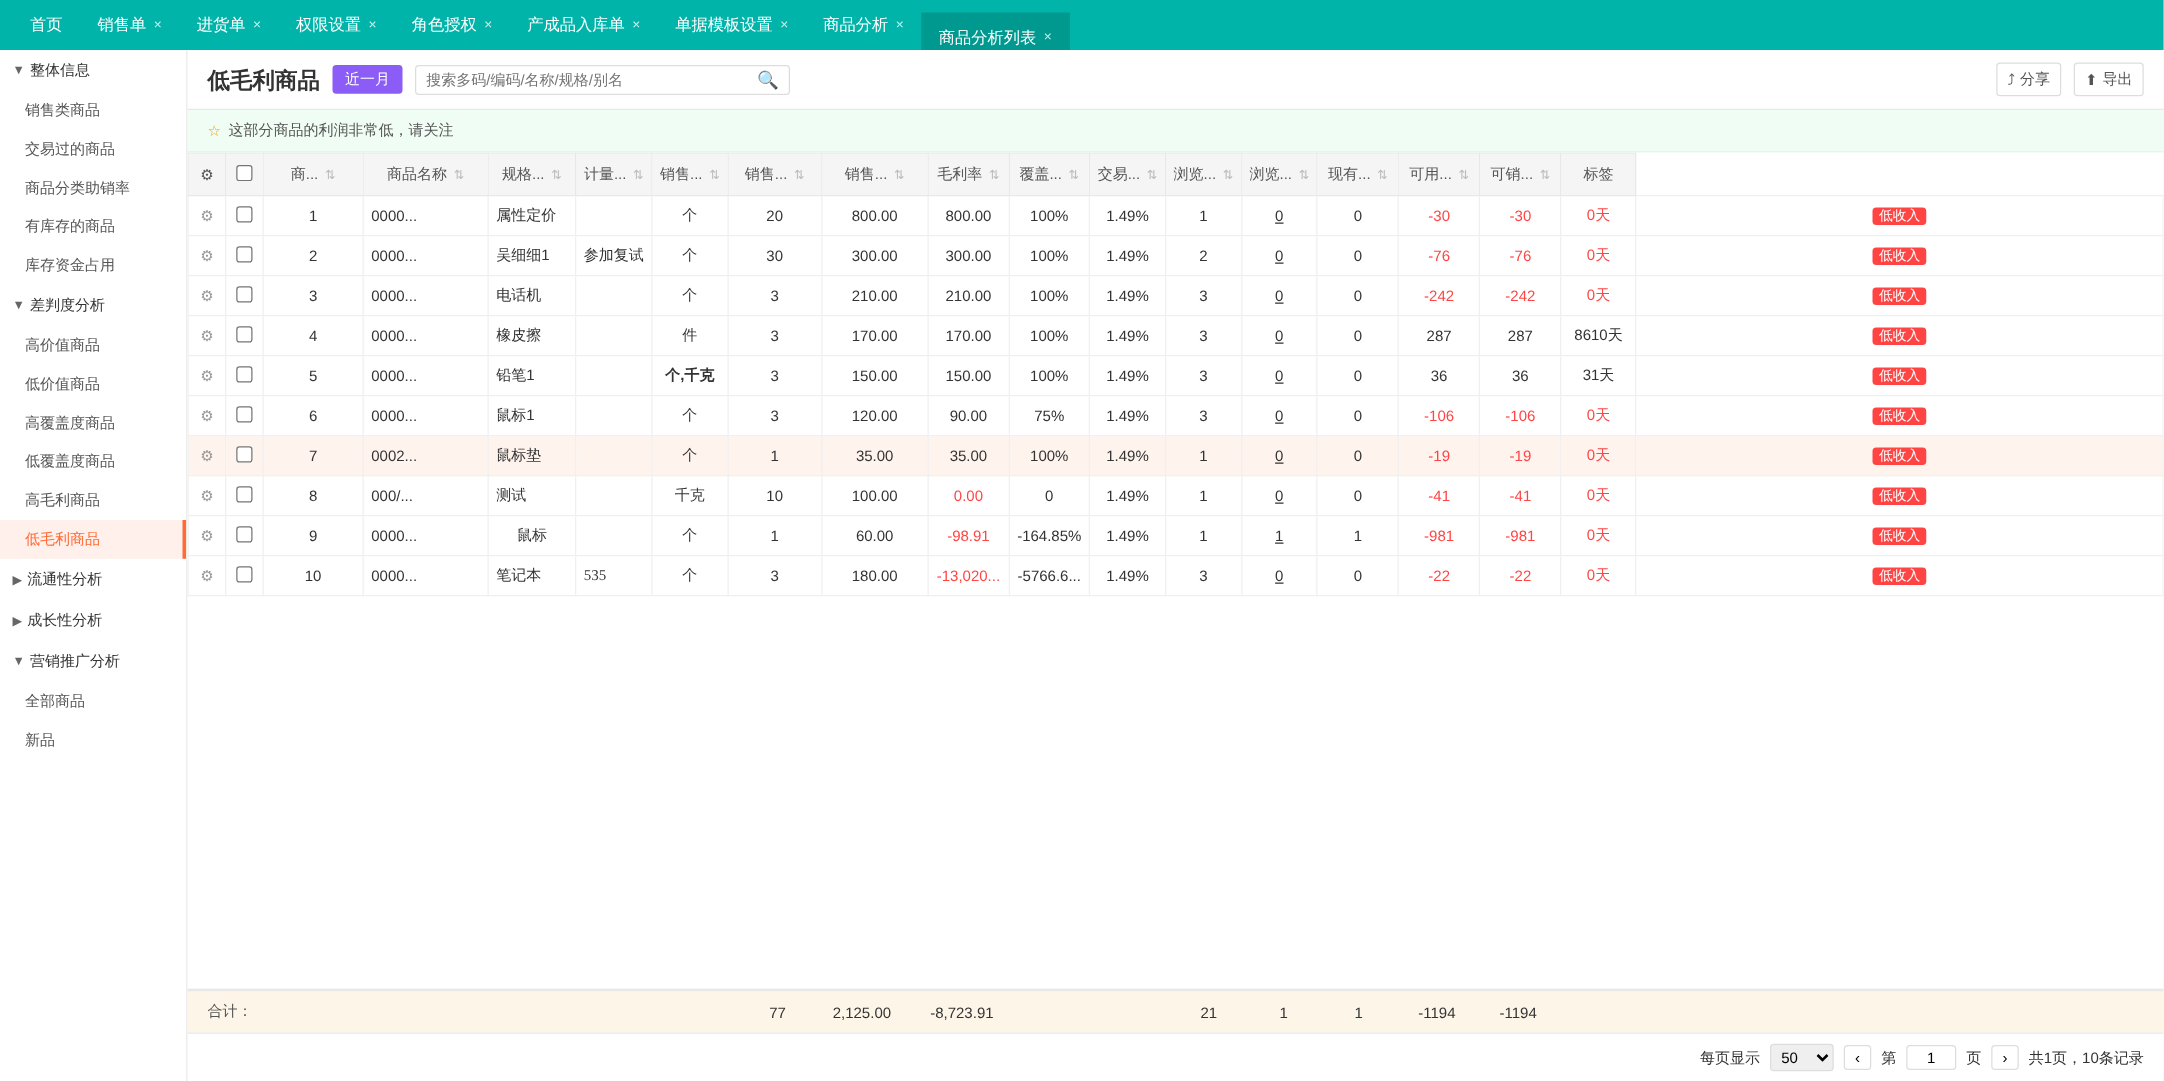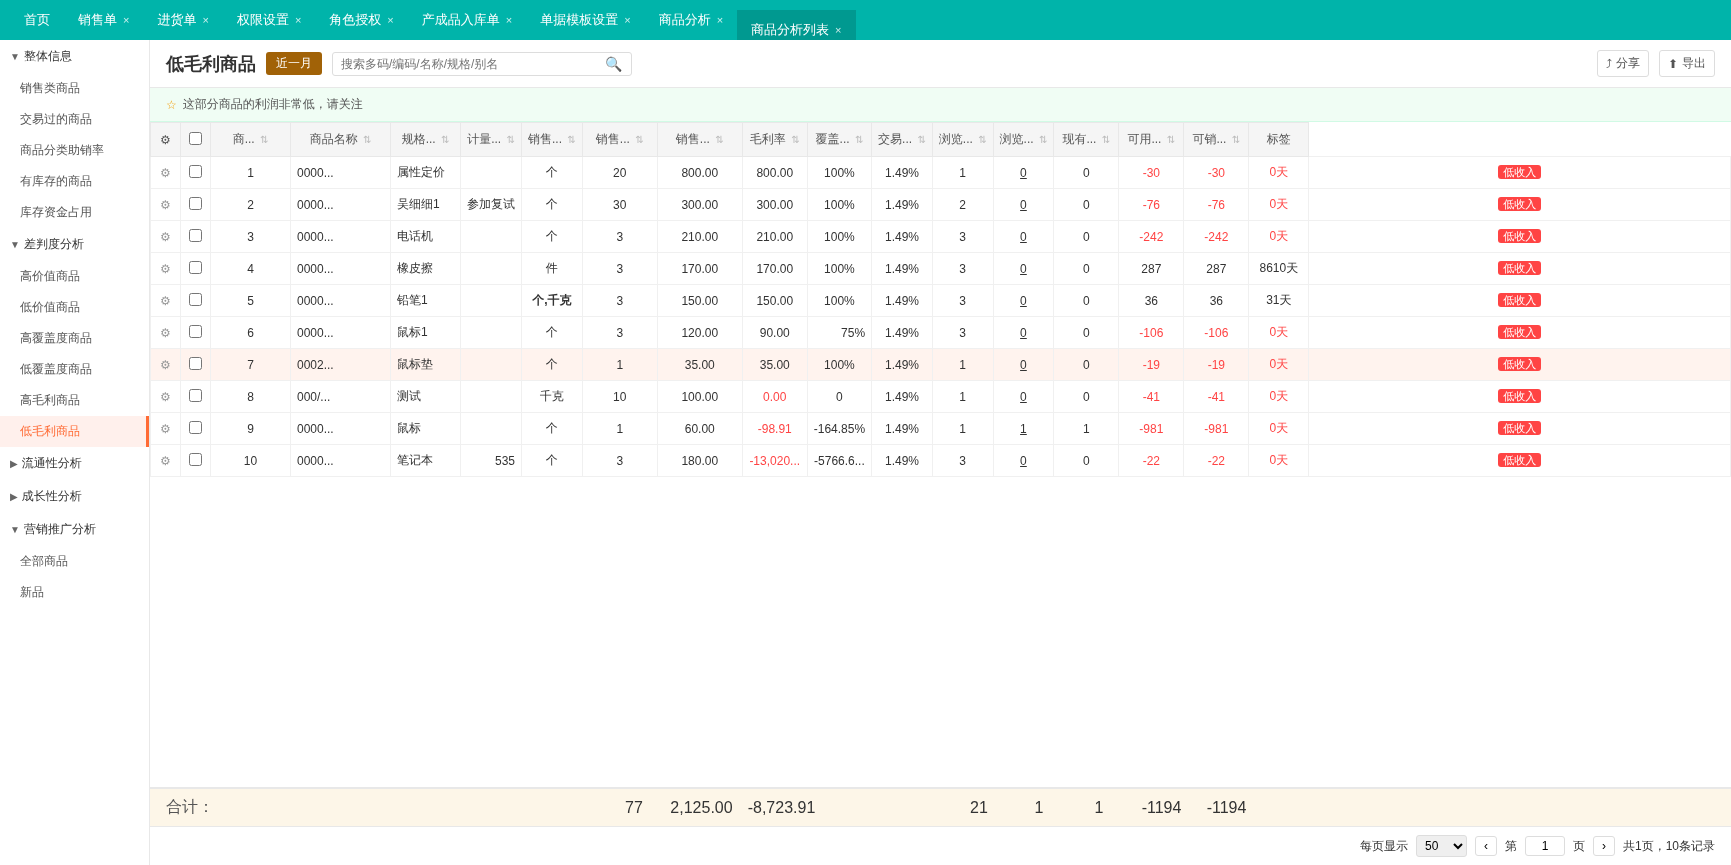--- a/index.html
+++ b/index.html
@@ -21,21 +21,21 @@
     .sidebar-group-title .arrow { margin-right: 4px; font-size: 10px; color: #666; }
     .sidebar-item { padding: 7px 10px 7px 20px; color: #555; cursor: pointer; font-size: 12px; }
     .sidebar-item.active { background: #fff0ec; color: #ff6b35; border-right: 3px solid #ff6b35; }
 
     
     .content-area { flex: 1; display: flex; flex-direction: column; overflow: hidden; background: #f5f5f5; }
 
     
     .content-header { background: #fff; padding: 10px 16px; display: flex; align-items: center; border-bottom: 1px solid #e8e8e8; }
     .page-title { font-size: 18px; font-weight: bold; color: #333; margin-right: 10px; }
-    .filter-btn { background: #a16207; color: #fff; border: none; border-radius: 3px; padding: 3px 10px; font-size: 12px; cursor: pointer; margin-right: 10px; }
+    .filter-btn { background: #8b5cf6; color: #fff; border: none; border-radius: 3px; padding: 3px 10px; font-size: 12px; cursor: pointer; margin-right: 10px; }
     .search-box { display: flex; align-items: center; border: 1px solid #ddd; border-radius: 3px; padding: 3px 8px; flex: 1; max-width: 300px; background: #fff; }
     .search-box input { border: none; outline: none; font-size: 12px; width: 100%; color: #999; }
     .search-icon { color: #999; font-size: 14px; }
     .header-actions { margin-left: auto; display: flex; gap: 10px; }
     .action-btn { display: flex; align-items: center; gap: 4px; color: #555; cursor: pointer; font-size: 12px; padding: 4px 8px; border: 1px solid #ddd; border-radius: 3px; background: #fff; }
 
     
     .notice-banner { background: #f0fdf4; border-bottom: 1px solid #d1fae5; padding: 8px 16px; color: #555; font-size: 12px; display: flex; align-items: center; gap: 6px; }
     .notice-icon { color: #f59e0b; }
 
@@ -43,21 +43,21 @@
     .table-container { flex: 1; overflow: auto; background: #fff; }
     table { width: 100%; border-collapse: collapse; font-size: 12px; }
     thead tr { background: #f5f5f5; }
     thead th { padding: 8px 6px; border: 1px solid #e8e8e8; text-align: center; color: #555; font-weight: normal; white-space: nowrap; position: sticky; top: 0; background: #f5f5f5; z-index: 1; }
     thead th .sort-icon { color: #bbb; font-size: 10px; margin-left: 2px; }
     tbody tr { background: #fff; }
     tbody tr.highlighted { background: #fff3ee; }
     tbody td { padding: 7px 6px; border: 1px solid #f0f0f0; text-align: center; white-space: nowrap; }
 
     
-    .table-footer { background: #fdf6e8; border-top: 2px solid #e8e8e8; padding: 8px 16px; display: flex; align-items: center; font-size: 16px; }
+    .table-footer { background: #fdf6e8; border-top: 2px solid #e8e8e8; padding: 8px 16px; display: flex; align-items: center; font-size: 12px; }
     .footer-label { color: #555; margin-right: 20px; }
     .footer-values { display: flex; flex: 1; }
 
     
     .pagination-bar { background: #fff; border-top: 1px solid #e8e8e8; padding: 8px 16px; display: flex; align-items: center; justify-content: flex-end; font-size: 12px; gap: 8px; }
     .page-size-select { border: 1px solid #ddd; border-radius: 3px; padding: 2px 4px; font-size: 12px; }
     .page-nav-btn { border: 1px solid #ddd; background: #fff; padding: 2px 8px; cursor: pointer; border-radius: 3px; font-size: 12px; }
     .page-input { width: 40px; border: 1px solid #ddd; border-radius: 3px; padding: 2px 4px; text-align: center; font-size: 12px; }
   </style>
 </head>
@@ -340,21 +340,21 @@
       <input type="checkbox" style="">
     </td>
     <td style="text-align:center;">6</td>
     <td style="text-align:left;">0000...</td>
     <td style="text-align:left;">鼠标1</td>
     <td style="text-align:center;"></td>
     <td style="text-align:center;">个</td>
     <td style="text-align:center;">3</td>
     <td style="text-align:center;">120.00</td>
     <td style="text-align:center;">90.00</td>
-    <td style="text-align:right;border-radius:13px;">75%</td>
+    <td style="text-align:center;border-radius:13px;">75%</td>
     <td style="text-align:center;">1.49%</td>
     <td style="text-align:center;">3</td>
     <td style="text-align:center;"><span style="text-decoration:underline;cursor:pointer;">0</span></td>
     <td style="text-align:center;">0</td>
     <td style="text-align:center;color:#ff4444">-106</td>
     <td style="text-align:center;color:#ff4444">-106</td>
     <td style="text-align:center;color:#ff4444">0天</td>
     <td style="text-align:center;"><span style="background:#ff4444;color:#fff;border-radius:3px;padding:1px 5px;font-size:11px;">低收入</span></td>
   </tr>
             <tr class="highlighted">
@@ -409,21 +409,21 @@
   </tr>
             <tr>
     <td style="text-align:center;">
       <span style="cursor:pointer;color:#999;">⚙</span>
     </td>
     <td style="text-align:center;">
       <input type="checkbox" style="">
     </td>
     <td style="text-align:center;">9</td>
     <td style="text-align:left;">0000...</td>
-    <td style="text-align:left;">鼠标</td>
+    <td style="text-align:center;">鼠标</td>
     <td style="text-align:center;"></td>
     <td style="text-align:center;">个</td>
     <td style="text-align:center;">1</td>
     <td style="text-align:center;">60.00</td>
     <td style="text-align:center;color:#ff4444">-98.91</td>
     <td style="text-align:center;">-164.85%</td>
     <td style="text-align:center;">1.49%</td>
     <td style="text-align:center;">1</td>
     <td style="text-align:center;"><span style="text-decoration:underline;cursor:pointer;">1</span></td>
     <td style="text-align:center;">1</td>
@@ -435,21 +435,21 @@
             <tr>
     <td style="text-align:center;">
       <span style="cursor:pointer;color:#999;">⚙</span>
     </td>
     <td style="text-align:center;">
       <input type="checkbox" style="">
     </td>
     <td style="text-align:center;">10</td>
     <td style="text-align:left;">0000...</td>
     <td style="text-align:left;">笔记本</td>
-    <td style="text-align:right;">535</td>
+    <td style="text-align:left;font-family:Liberation Serif, serif;">535</td>
     <td style="text-align:center;">个</td>
     <td style="text-align:center;">3</td>
     <td style="text-align:center;">180.00</td>
     <td style="text-align:center;color:#ff4444">-13,020...</td>
     <td style="text-align:center;">-5766.6...</td>
     <td style="text-align:center;">1.49%</td>
     <td style="text-align:center;">3</td>
     <td style="text-align:center;"><span style="text-decoration:underline;cursor:pointer;">0</span></td>
     <td style="text-align:center;">0</td>
     <td style="text-align:center;color:#ff4444">-22</td>

